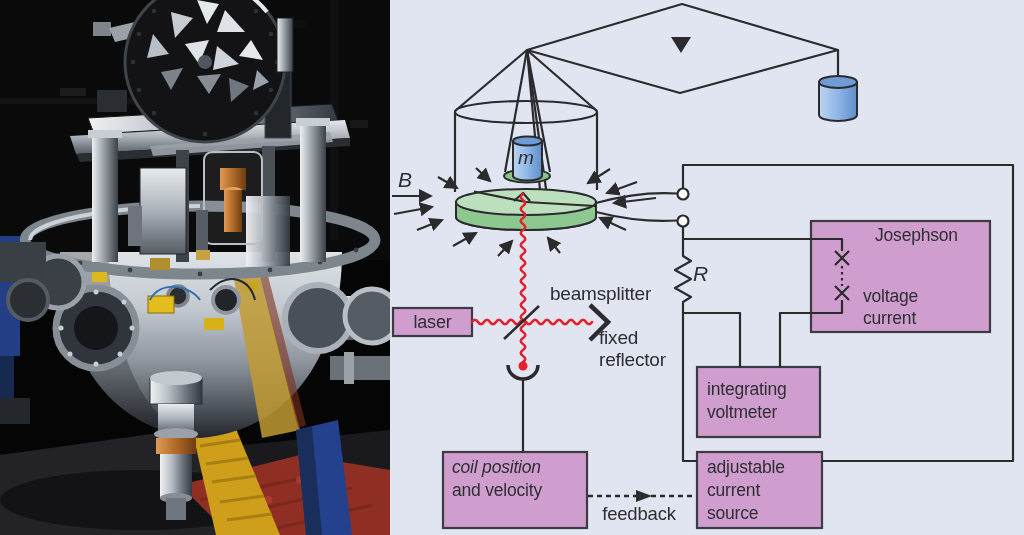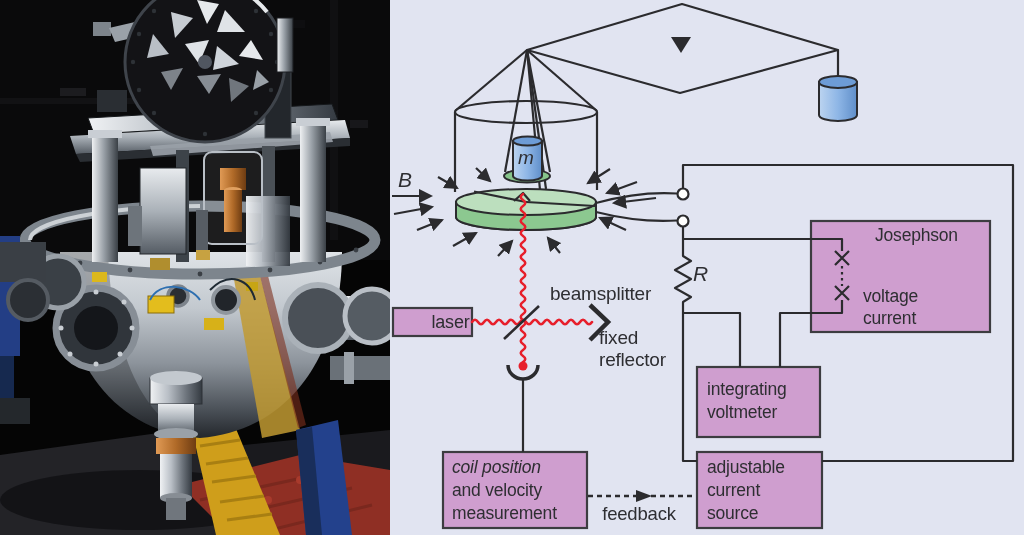--- a/index.html
+++ b/index.html
@@ -346,29 +346,28 @@
       <g>
         <path class="wire dashed" d="M198,496 H305"></path>
         <polygon class="fillink" points="246,490 262,496 246,502"></polygon>
       </g>
     </svg>
 
     <div class="dlabel math" style="left:8px;top:168px;">B</div>
     <div class="dlabel math" style="left:128px;top:147px;font-size:19px;">m</div>
     <div class="dlabel math" style="left:303px;top:262px;">R</div>
 
-    <div class="boxtext center" style="left:3px;top:311px;width:79px;font-size:18px;padding-left:18px;">laser</div>
+    <div class="boxtext center" style="left:3px;top:311px;width:79px;font-size:18px;">laser</div>
 
     <div class="dlabel" style="left:141px;top:283px;margin-left:19px;">beamsplitter</div>
     <div class="dlabel" style="left:209px;top:327px;">fixed</div>
     <div class="dlabel" style="left:209px;top:349px;">reflector</div>
 
     <div class="boxtext" style="left:62px;top:456px;font-style:italic;">coil position</div>
     <div class="boxtext" style="left:62px;top:479px;">and velocity</div>
-    <div class="boxtext" style="left:62px;top:502px;">measurement</div>
 
     <div class="dlabel" style="left:203px;top:503px;width:92px;text-align:center;font-size:18.5px;">feedback</div>
 
     <div class="boxtext" style="left:317px;top:456px;">adjustable</div>
     <div class="boxtext" style="left:317px;top:479px;">current</div>
     <div class="boxtext" style="left:317px;top:502px;">source</div>
 
     <div class="boxtext" style="left:317px;top:378px;">integrating</div>
     <div class="boxtext" style="left:317px;top:401px;">voltmeter</div>
 

